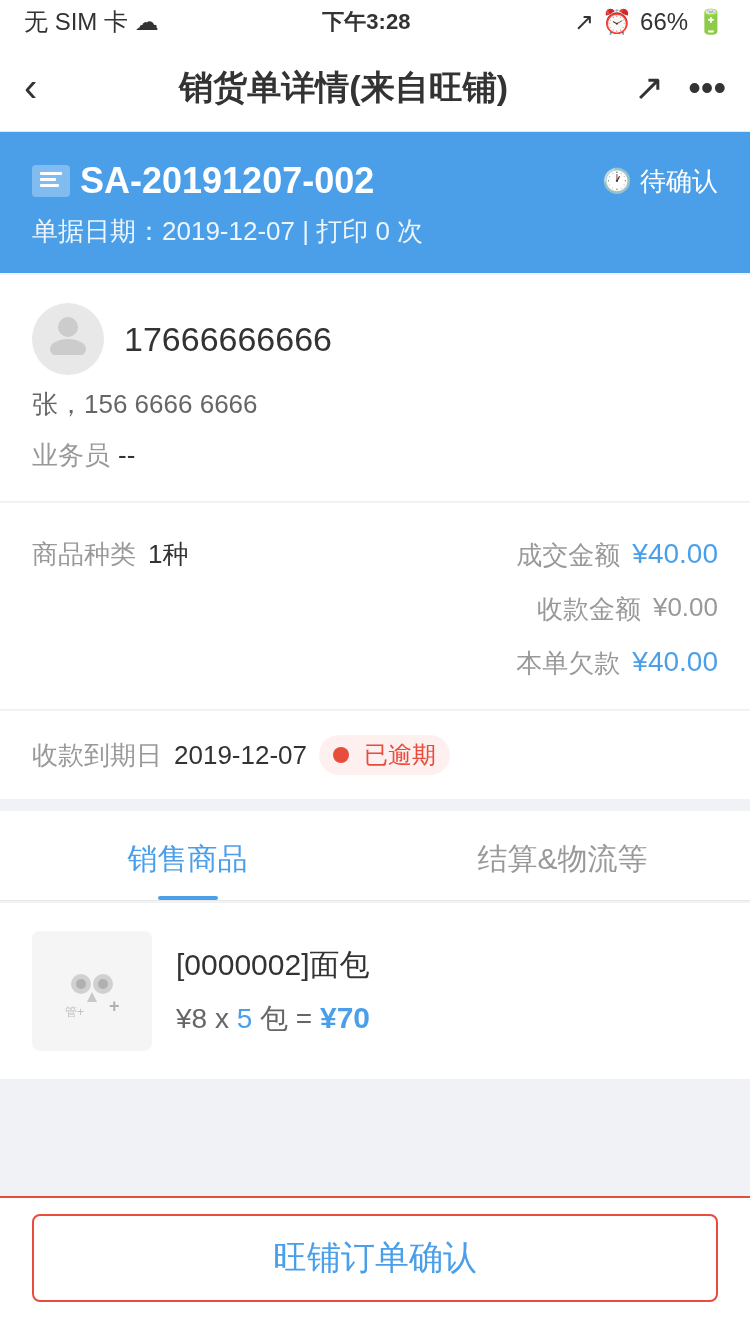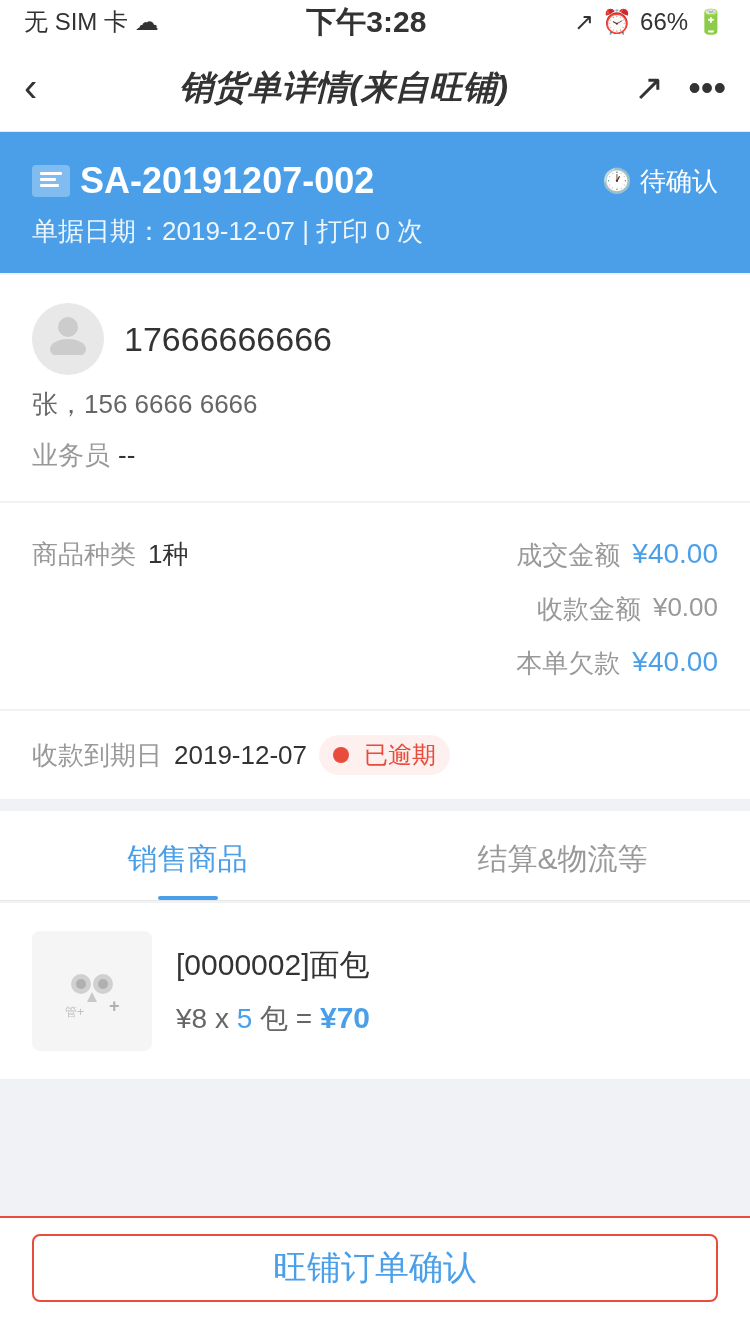--- a/index.html
+++ b/index.html
@@ -18,21 +18,21 @@
       height: 44px;
       background: #fff;
       display: flex;
       align-items: center;
       justify-content: space-between;
       padding: 0 24px;
       font-size: 24px;
       font-weight: 500;
     }
     .status-left { display: flex; align-items: center; gap: 12px; }
-    .status-center { font-size: 30px; font-weight: 600; }
+    .status-center { font-size: 22px; font-weight: 600; }
     .status-right { display: flex; align-items: center; gap: 8px; font-size: 24px; }
 
     
     .nav-bar {
       height: 88px;
       background: #fff;
       display: flex;
       align-items: center;
       padding: 0 24px;
       border-bottom: 1px solid #e8e8e8;
@@ -42,21 +42,20 @@
       color: #333;
       cursor: pointer;
       margin-right: 16px;
     }
     .nav-title {
       flex: 1;
       text-align: center;
       font-size: 34px;
       font-weight: 600;
       color: #333;
-      font-style: italic;
     }
     .nav-right {
       display: flex;
       align-items: center;
       gap: 24px;
     }
     .nav-icon {
       font-size: 36px;
       color: #333;
     }
@@ -314,21 +313,21 @@
       position: fixed;
       bottom: 0;
       left: 0;
       width: 750px;
       background: #fff;
       padding: 16px 32px 32px;
       border-top: 2px solid #e74c3c;
     }
     .confirm-button {
       width: 100%;
-      height: 68px;
+      height: 88px;
       border: 2px solid #e74c3c;
       border-radius: 8px;
       background: #fff;
       color: #4a9fe8;
       font-size: 34px;
       font-weight: 500;
       cursor: pointer;
       display: flex;
       align-items: center;
       justify-content: center;

